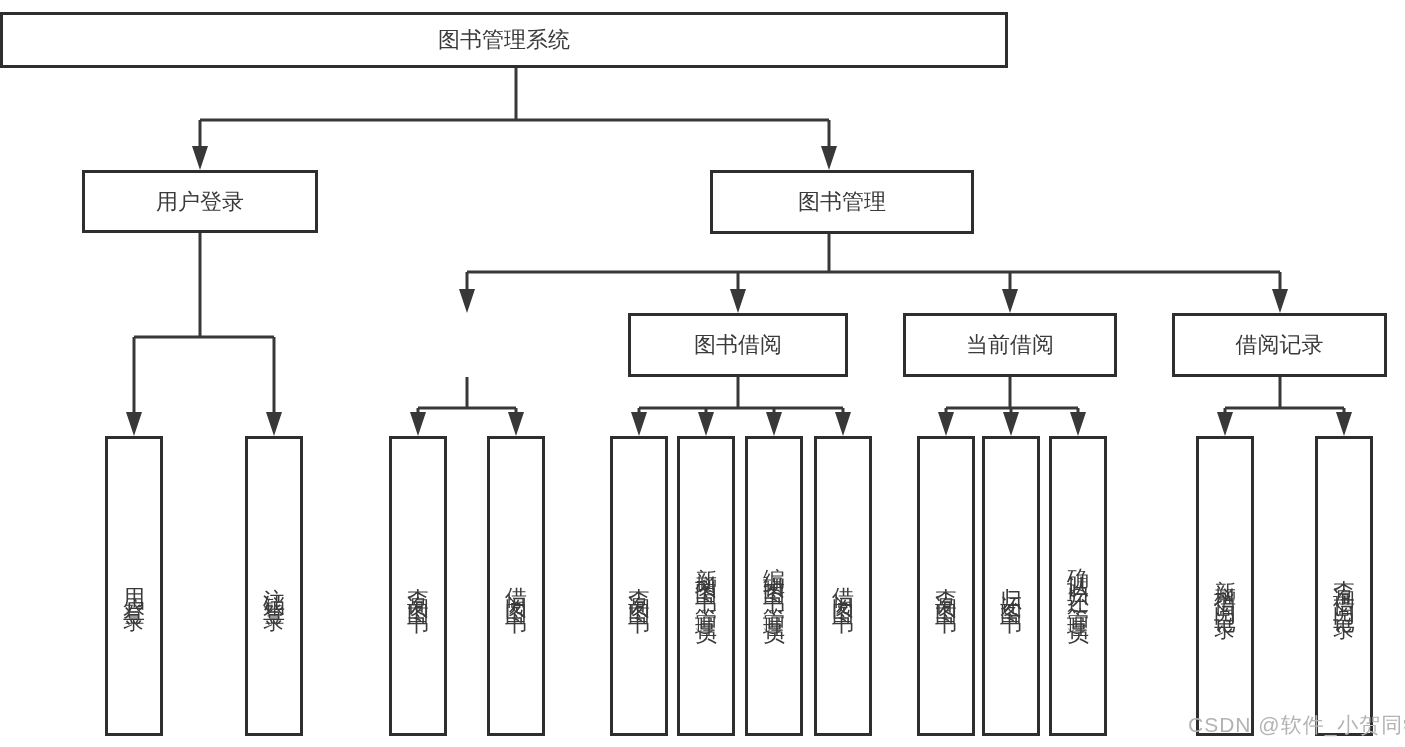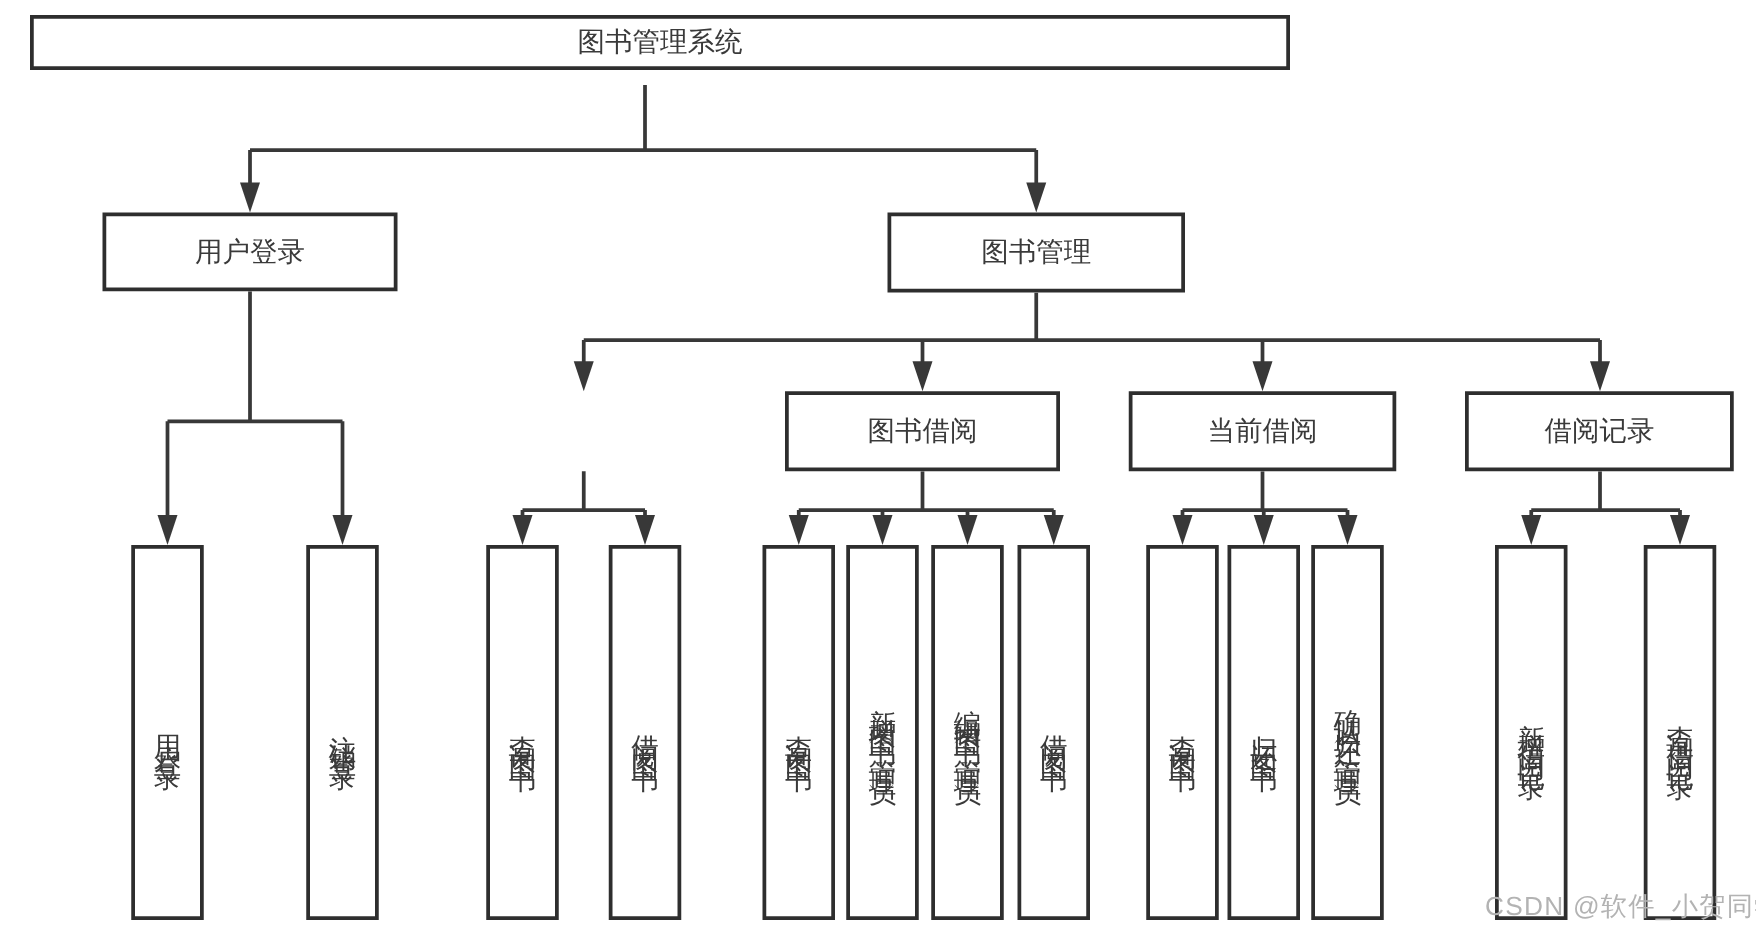--- a/index.html
+++ b/index.html
@@ -33,24 +33,24 @@
   .leaf {
     writing-mode: vertical-rl;
     font-size: 22px;
     letter-spacing: 8px;
     line-height: 52px;
     top: 436px;
     width: 58px;
     height: 300px;
   }
   
-  .n-root   { left: 24px;  top: 12px;  width: 1008px; height: 44px; }
+  .n-root   { left: 0;  top: 12px;  width: 1008px; height: 56px; }
   
   .n-ul     { left: 82px;  top: 170px; width: 236px; height: 63px; }
-  .n-bm     { left: 710px; top: 170px; width: 238px; height: 64px; }
+  .n-bm     { left: 710px; top: 170px; width: 264px; height: 64px; }
   
   .n-nb     { left: 360px;  top: 313px; width: 214px; height: 64px; }
   .n-bb     { left: 628px;  top: 313px; width: 220px; height: 64px; }
   .n-cb     { left: 903px;  top: 313px; width: 214px; height: 64px; }
   .n-br     { left: 1172px; top: 313px; width: 215px; height: 64px; }
   
   .l-ul1 { left: 105px; }
   .l-ul2 { left: 245px; }
   .l-nb1 { left: 389px; }
   .l-nb2 { left: 487px; }

